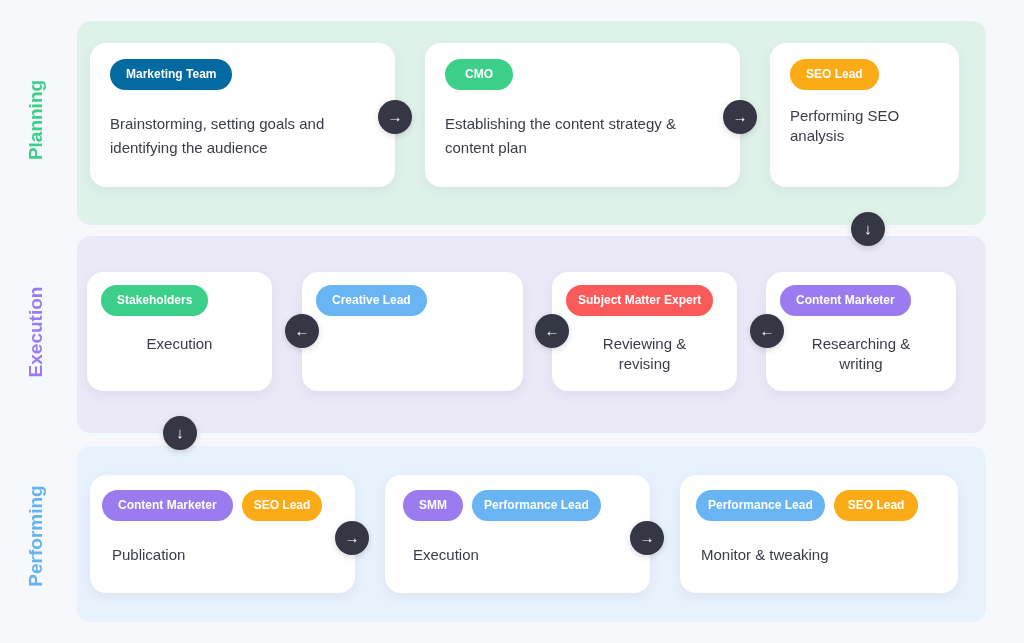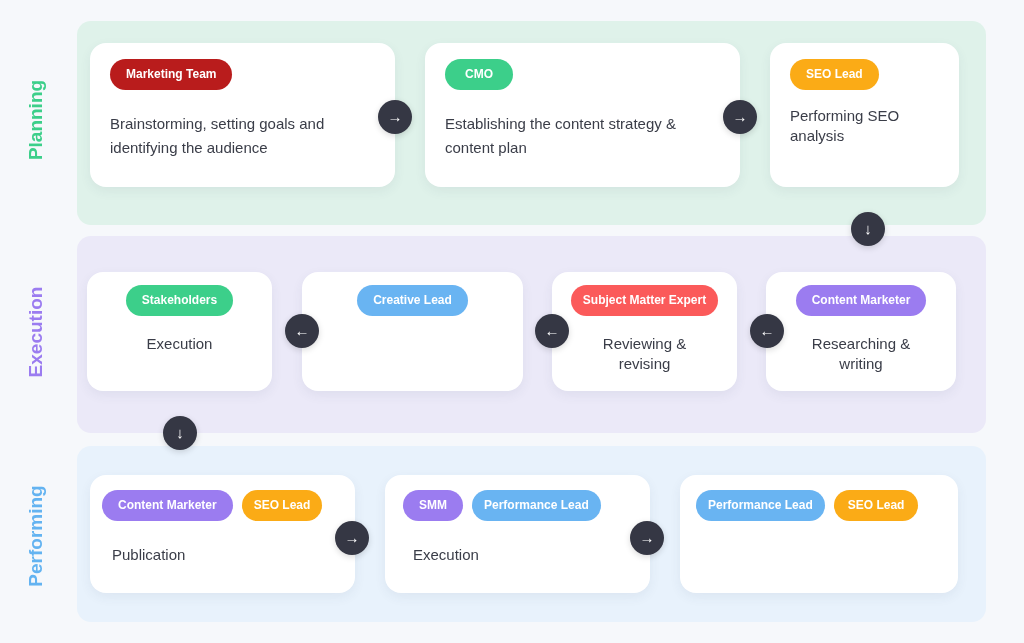--- a/index.html
+++ b/index.html
@@ -50,21 +50,21 @@
     white-space: nowrap;
   }
   .card .desc {
     font-size: 15px;
     line-height: 24px;
     color: #3a3d48;
   }
   .card.left { padding: 16px 20px; }
   .card.left .desc { margin-top: 22px; }
   .card.center { padding: 13px 14px; text-align: center; }
-  .card.center .pills { justify-content: center; }
+  .card.center .pills { }
   .card.center .desc { margin-top: 18px; line-height: 20px; }
 
   .arrow {
     position: absolute;
     width: 34px;
     height: 34px;
     border-radius: 50%;
     background: #353744;
     color: #ffffff;
     font-size: 15px;
@@ -80,21 +80,21 @@
 <div class="section sec-planning"></div>
 <div class="section sec-execution"></div>
 <div class="section sec-performing"></div>
 
 <div class="sec-label lbl-planning">Planning</div>
 <div class="sec-label lbl-execution">Execution</div>
 <div class="sec-label lbl-performing">Performing</div>
 
 <div class="card left" style="left:90px; top:43px; width:305px; height:144px;">
   <div class="pills">
-    <span class="pill" style="background:#b91c1c;">Marketing Team</span>
+    <span class="pill" style="background:#0369a1;">Marketing Team</span>
   </div>
   <div class="desc" style="width:240px;">Brainstorming, setting goals and identifying the audience</div>
 </div>
 
 <div class="card left" style="left:425px; top:43px; width:315px; height:144px;">
   <div class="pills">
     <span class="pill" style="background:#3ccf8a; padding:0 20px;">CMO</span>
   </div>
   <div class="desc" style="width:260px;">Establishing the content strategy &amp; content plan</div>
 </div>
@@ -156,16 +156,17 @@
     <span class="pill" style="background:#69b4f2; padding:0 12px;">Performance Lead</span>
   </div>
   <div class="desc" style="margin-top:22px; padding-left:10px;">Execution</div>
 </div>
 
 <div class="card left" style="left:680px; top:475px; width:278px; height:118px; padding:15px 12px 15px 16px;">
   <div class="pills">
     <span class="pill" style="background:#69b4f2; padding:0 12px;">Performance Lead</span>
     <span class="pill" style="background:#fbab16; padding:0 14px;">SEO Lead</span>
   </div>
+  <div class="desc" style="margin-top:22px; padding-left:5px;">Monitor &amp; tweaking</div>
 </div>
 
 <div class="arrow" style="left:335px; top:521px;">→</div>
 <div class="arrow" style="left:630px; top:521px;">→</div>
 
 </body></html>

